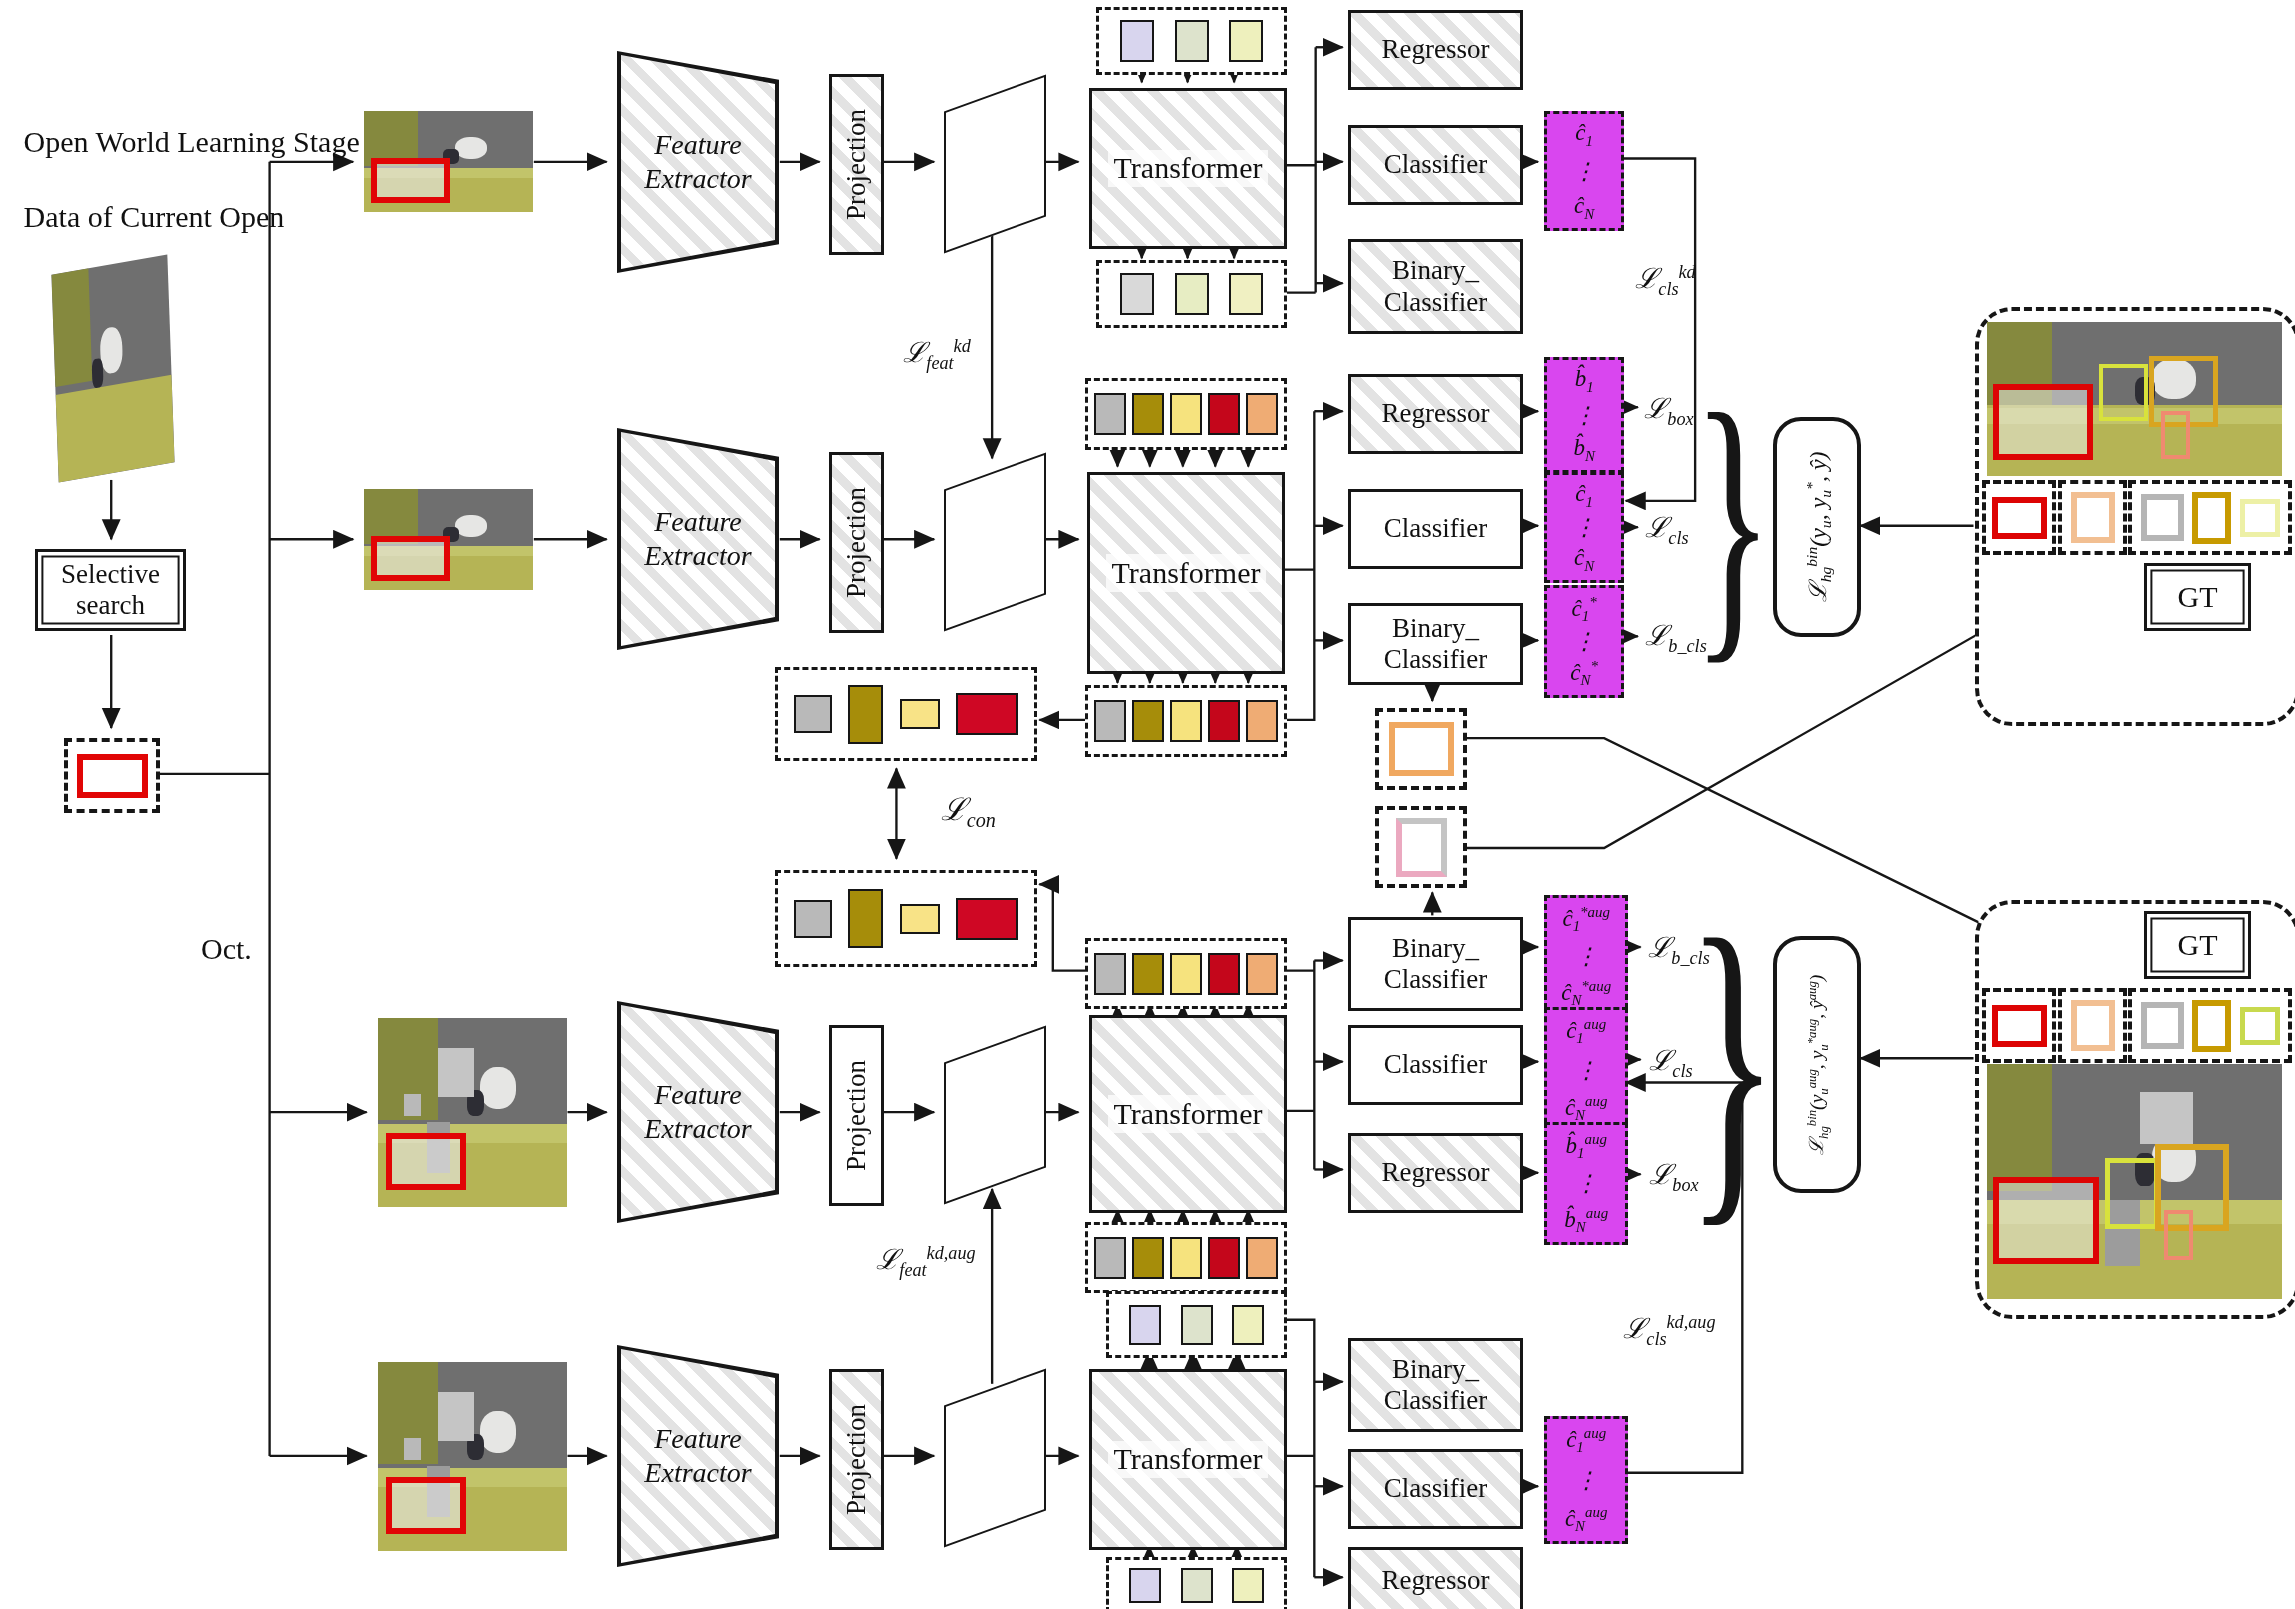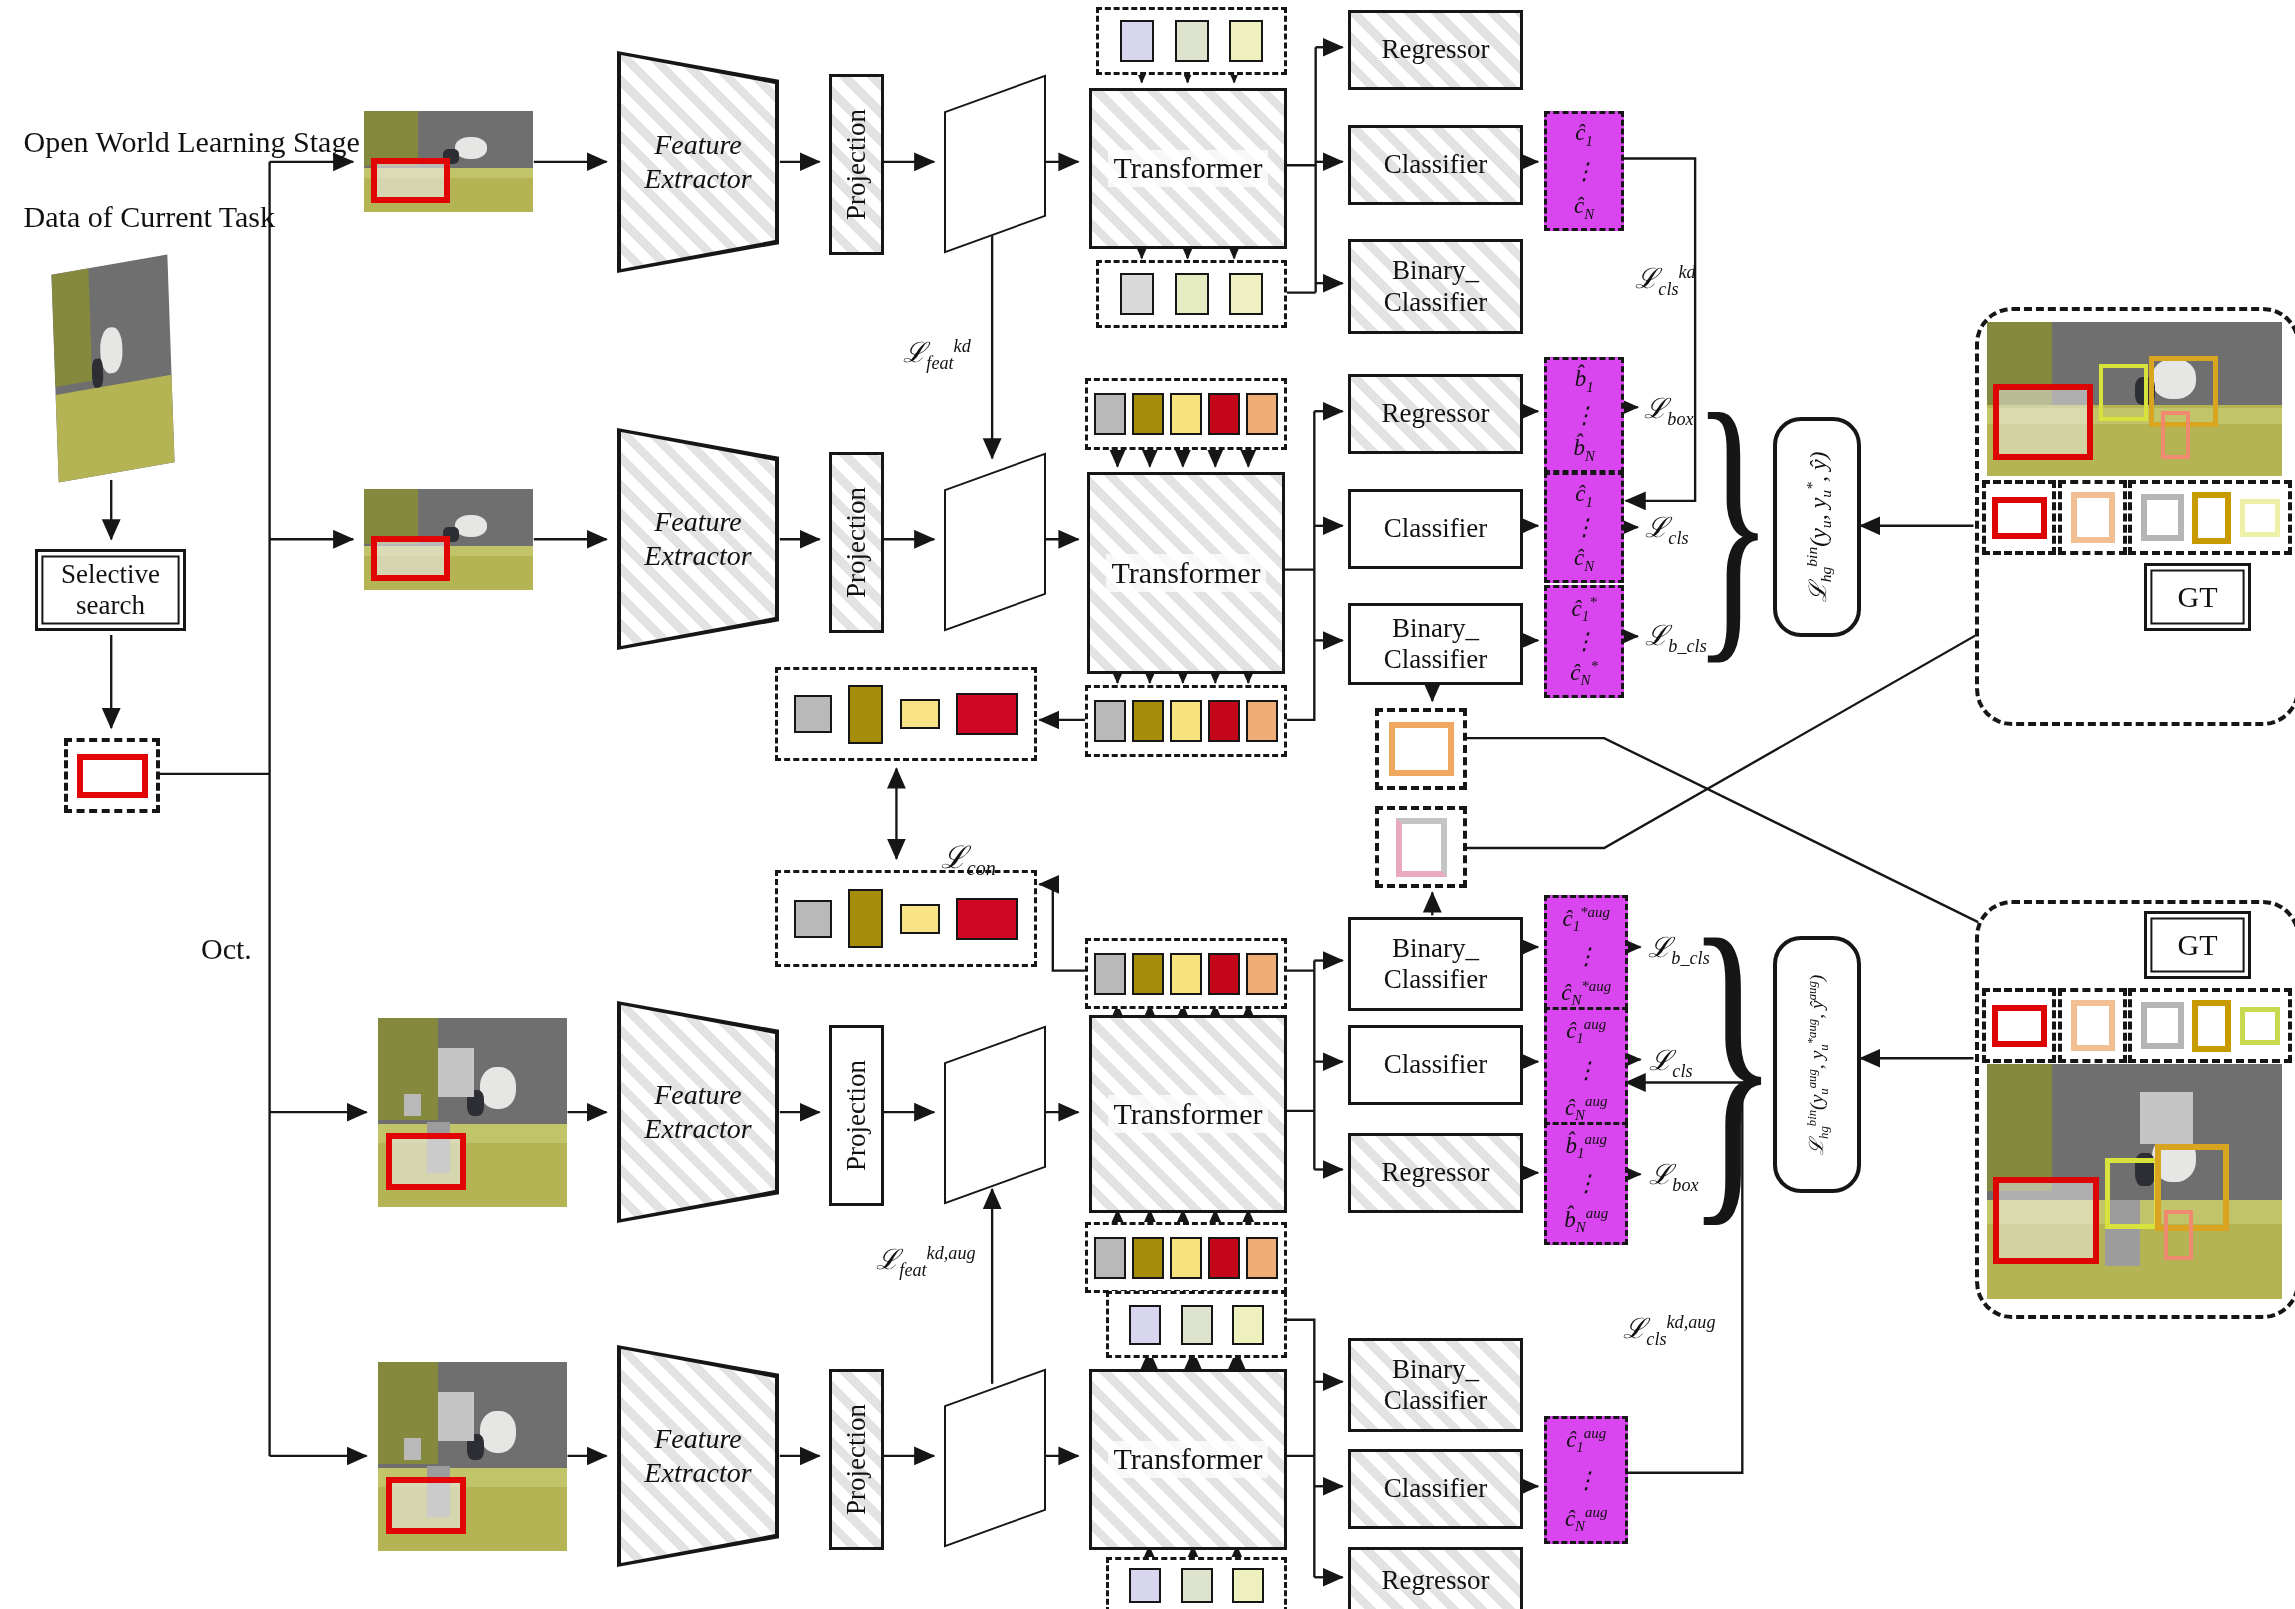--- a/index.html
+++ b/index.html
@@ -179,21 +179,21 @@
 
     <path d="M3258,833 V820" marker-end="url(#ah)"></path>
     <path d="M3258,1449 V1458" marker-end="url(#ah)"></path>
 
     <path d="M2928,780 H2760" marker-end="url(#ah)"></path>
     <path d="M2928,1570 H2760" marker-end="url(#ah)"></path>
   </g>
 </svg>
 
 <div class="node" style="left:23.6px;top:125px;font-size:30px;">Open World Learning Stage</div>
-<div class="node" style="left:23.6px;top:200px;font-size:30px;">Data of Current Task</div>
+<div class="node" style="left:23.6px;top:200px;font-size:30px;">Data of Current Open</div>
 
 <div class="photo" style="left:55px;top:264px;width:116px;height:209px;transform:skewY(-8deg) rotate(-2deg);">
   <div class="ph-olive"></div>
   <div class="ph-grass"></div>
   <div class="ph-cow" style="left:40%;top:30%;"></div>
   <div class="ph-head" style="left:32%;top:44%;"></div>
 </div>
 
 <div class="box dbl" style="left:35px;top:549px;width:145px;height:76px;">
   <span>Selective<br>search</span>
@@ -429,21 +429,21 @@
 <div class="loss" style="left:884px;top:332px;margin-left:19px;">ℒ<sub>feat</sub><sup>kd</sup></div>
 <div class="loss" style="left:876px;top:1239px;">ℒ<sub>feat</sub><sup>kd,aug</sup></div>
 <div class="loss" style="left:1635px;top:258px;">ℒ<sub>cls</sub><sup>kd</sup></div>
 <div class="loss" style="left:1623px;top:1308px;">ℒ<sub>cls</sub><sup>kd,aug</sup></div>
 <div class="loss" style="left:1644px;top:388px;">ℒ<sub>box</sub></div>
 <div class="loss" style="left:1645px;top:507px;">ℒ<sub>cls</sub></div>
 <div class="loss" style="left:1645px;top:615px;">ℒ<sub>b_cls</sub></div>
 <div class="loss" style="left:1648px;top:927px;">ℒ<sub>b_cls</sub></div>
 <div class="loss" style="left:1649px;top:1040px;">ℒ<sub>cls</sub></div>
 <div class="loss" style="left:1649px;top:1154px;">ℒ<sub>box</sub></div>
-<div class="loss" style="left:941px;top:787px;font-size:31px;margin-top:48px;">ℒ<sub>con</sub></div>
+<div class="loss" style="left:941px;top:787px;font-size:31px;">ℒ<sub>con</sub></div>
 
 <div class="tokbox" style="left:775px;top:667px;width:256px;height:88px;">
   <span class="tok" style="width: 34px; height: 34px; background-color: rgb(185, 185, 185);"></span>
   <span class="tok" style="width: 31px; height: 55px; background-color: rgb(166, 141, 10);"></span>
   <span class="tok" style="width: 36px; height: 26px; background-color: rgb(248, 227, 135);"></span>
   <span class="tok" style="width: 58px; height: 38px; background-color: rgb(207, 7, 36);"></span>
 </div>
 <div class="tokbox" style="left:775px;top:870px;width:256px;height:91px;">
   <span class="tok" style="width: 34px; height: 34px; background-color: rgb(185, 185, 185);"></span>
   <span class="tok" style="width: 31px; height: 55px; background-color: rgb(166, 141, 10);"></span>

